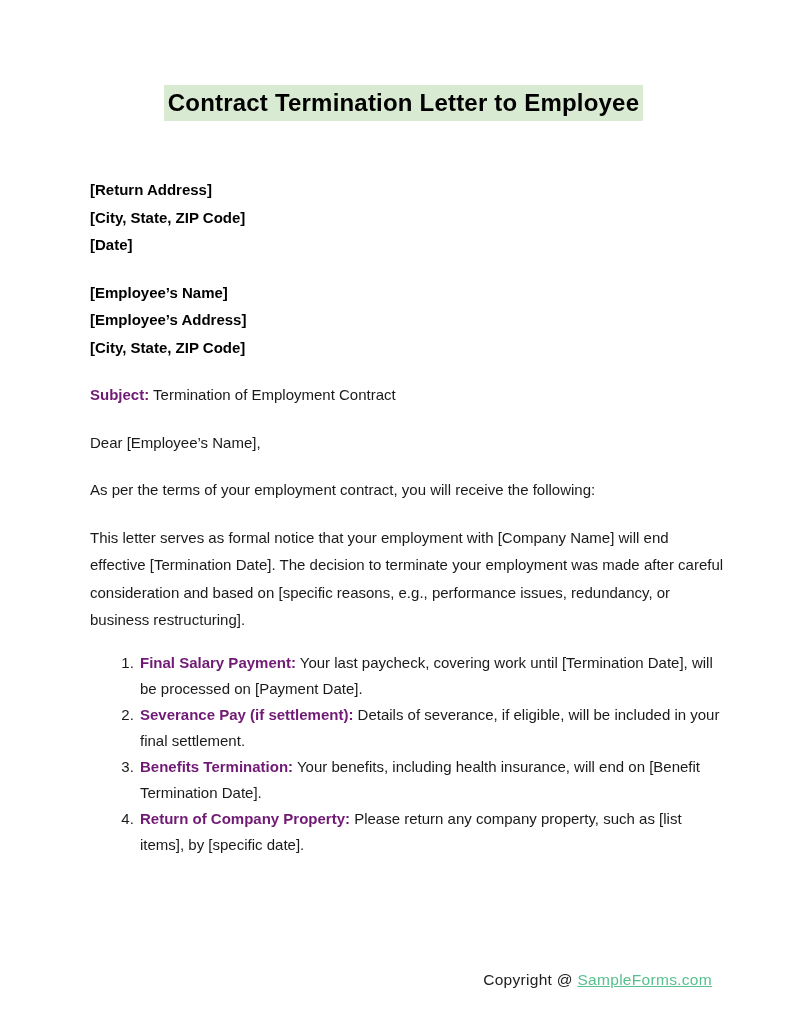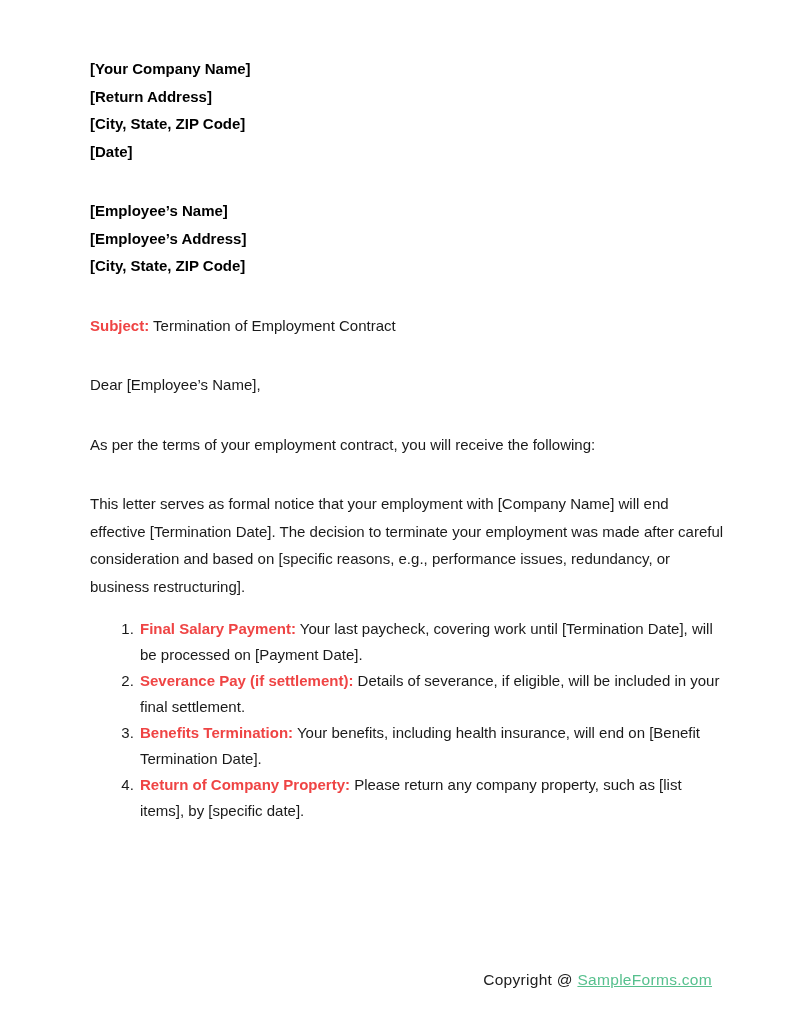--- a/index.html
+++ b/index.html
@@ -27,25 +27,25 @@
     font-size: 24px;
     font-weight: bold;
     line-height: 36px;
     padding: 0 4px;
     letter-spacing: 0.2px;
   }
   .content {
     margin: 0 86px 0 90px;
     width: 635px;
   }
-  .block { margin-top: 32px; }
+  .block { margin-top: 20px; }
   .sender-block { margin-top: 55px; }
   .bold-line { font-weight: bold; color: #000000; }
   .para { color: #1a1a1a; }
-  .inline-label { font-weight: bold; color: #ef4444; }
+  .inline-label { font-weight: bold; color: #701a75; }
   ol.terms-list {
     margin-top: 16px;
     padding-left: 48px;
     list-style: decimal outside;
   }
   ol.terms-list li {
     line-height: 26px;
     padding-left: 2px;
   }
   .footer {
@@ -63,25 +63,27 @@
     font-weight: normal;
     text-decoration: underline;
     cursor: pointer;
   }
 </style>
 </head>
 <body>
 
 <div class="doc">
 
+  <div class="title-row">
+    <span class="title-highlight" style="background: rgb(217, 234, 211);">Contract Termination Letter to Employee</span>
+  </div>
 
   <div class="content">
 
     <div class="sender-block">
-      <div class="bold-line">[Your Company Name]</div>
       <div class="bold-line">[Return Address]</div>
       <div class="bold-line">[City, State, ZIP Code]</div>
       <div class="bold-line">[Date]</div>
     </div>
 
     <div class="block">
       <div class="bold-line">[Employee’s Name]</div>
       <div class="bold-line">[Employee’s Address]</div>
       <div class="bold-line">[City, State, ZIP Code]</div>
     </div>

